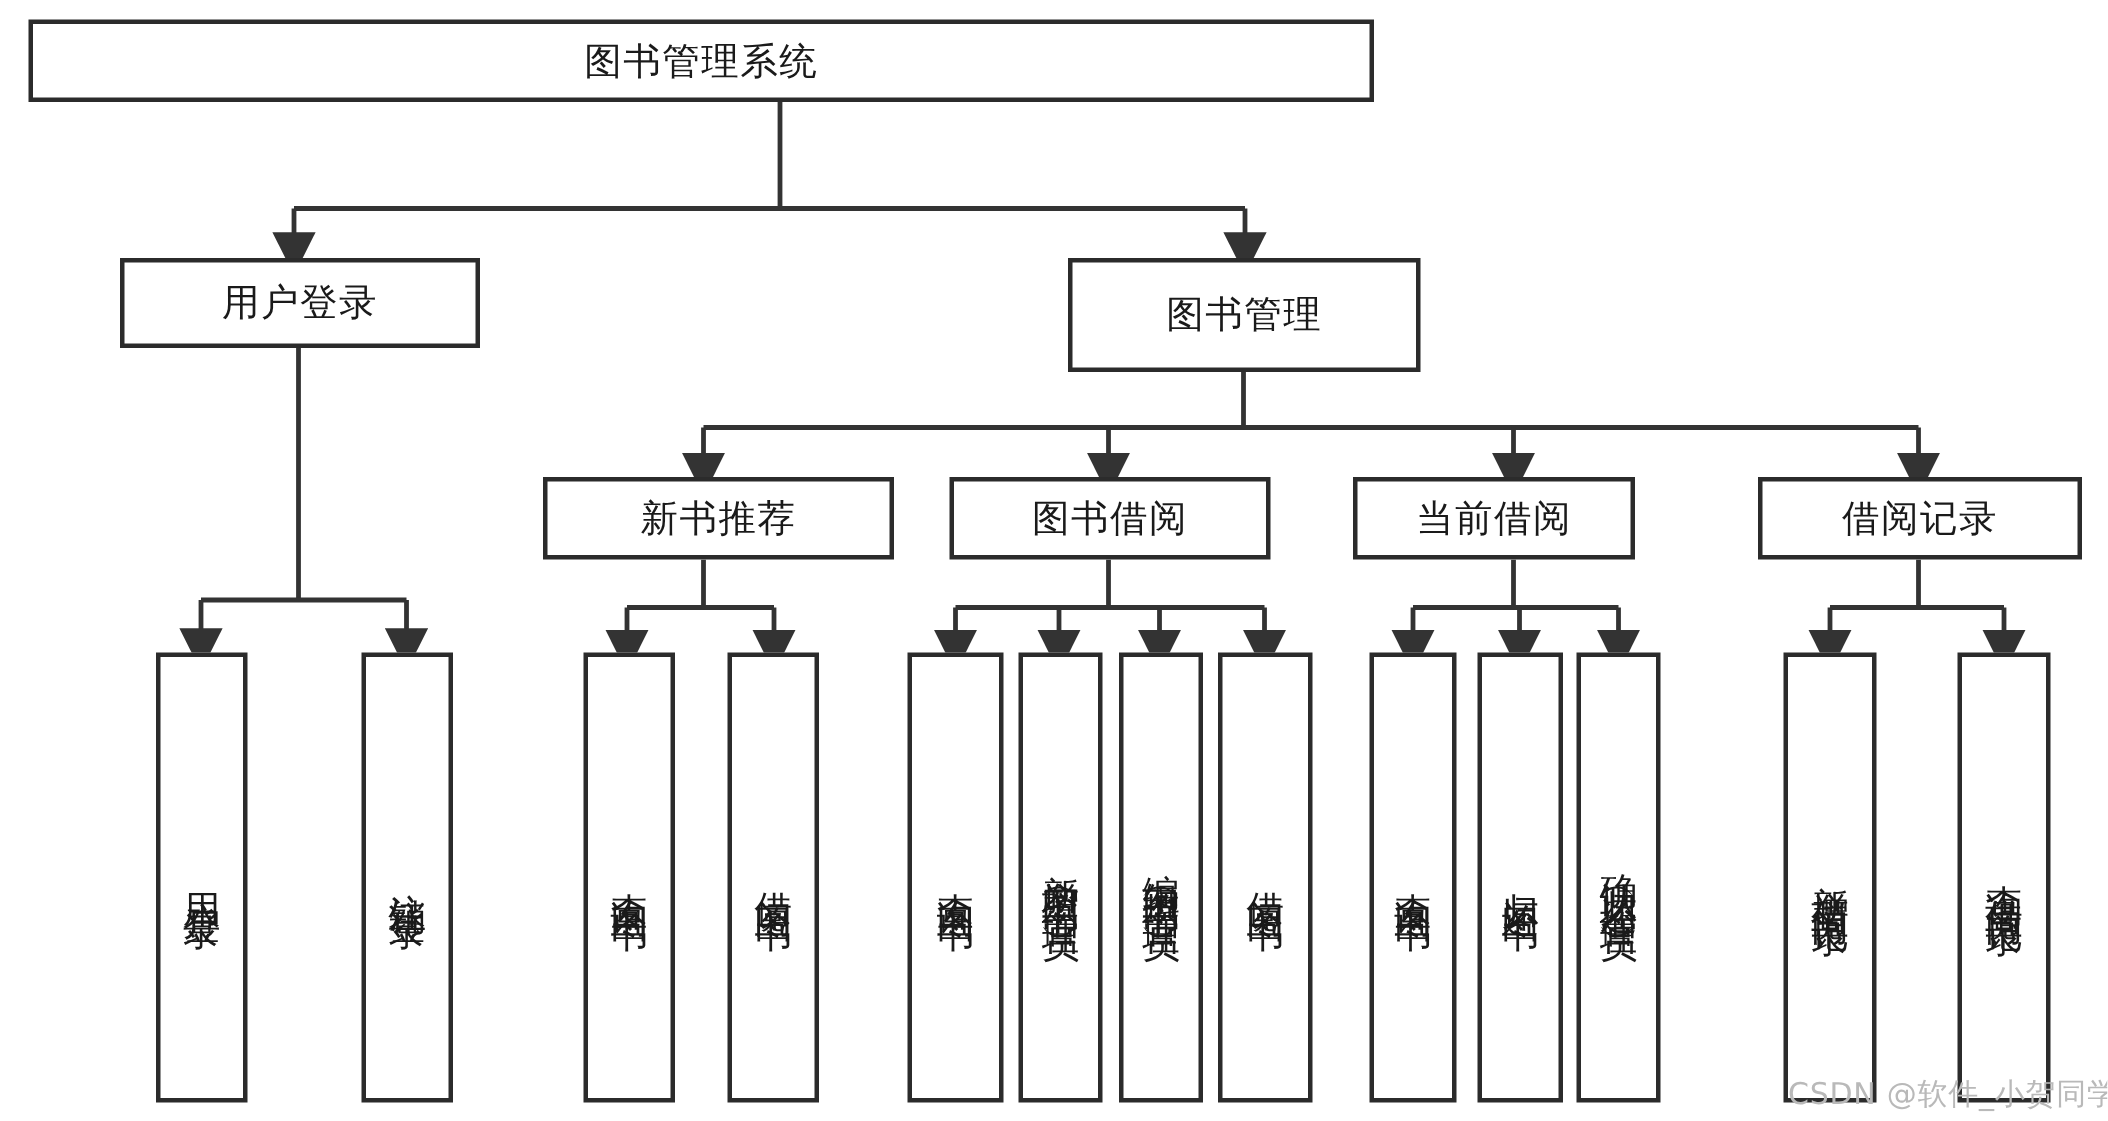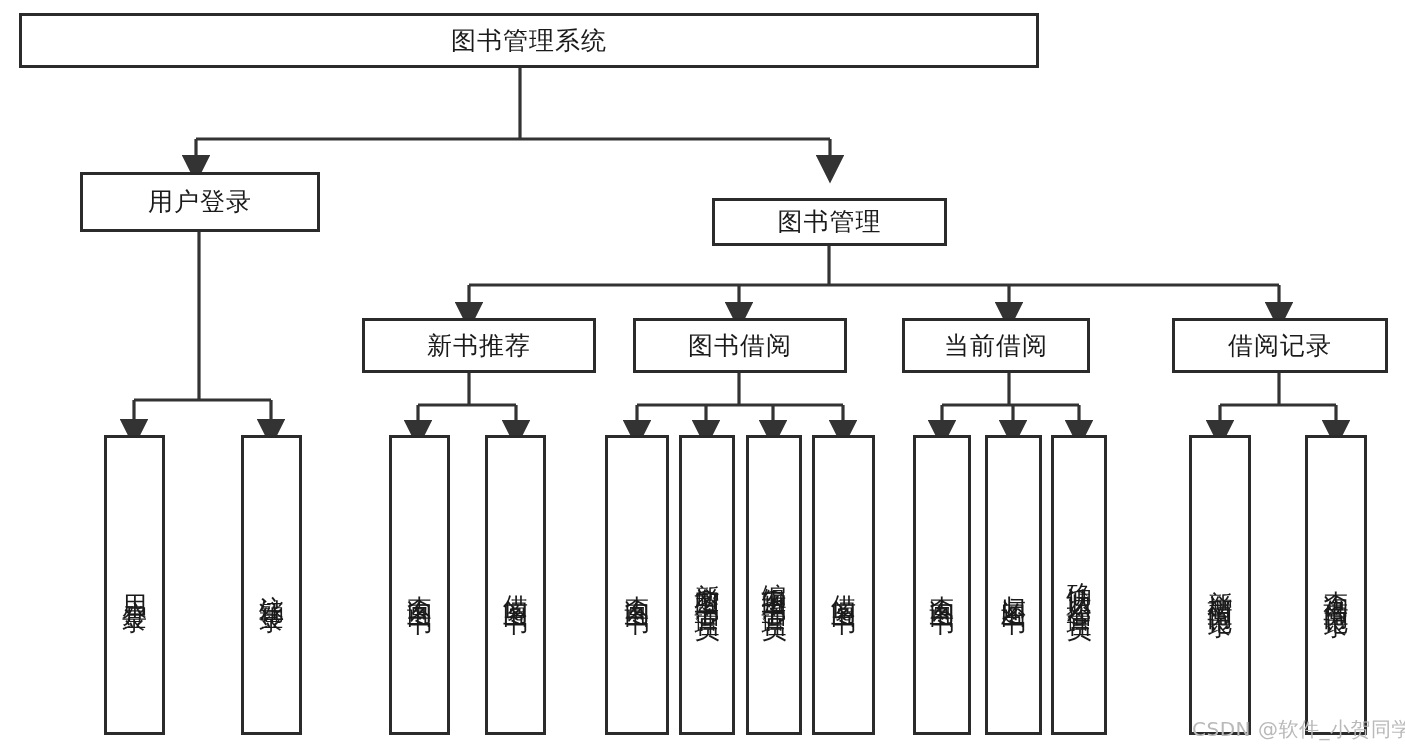--- a/index.html
+++ b/index.html
@@ -121,27 +121,27 @@
     </g>
     <g fill="none" stroke="#333333" stroke-width="3.2">
       <path d="M1279,373 L1279,405"></path>
       <path d="M1220,405 L1336,405"></path>
       <path d="M1220,405 L1220,423" marker-end="url(#arrow)"></path>
       <path d="M1336,405 L1336,423" marker-end="url(#arrow)"></path>
     </g>
   </svg>
 
   <div id="nodes">
-      <div class="node horizontal" style="left: 19px; top: 13px; width: 1020px; height: 55px;">
+      <div class="node horizontal" style="left: 19px; top: 13px; width: 897px; height: 55px;">
         <span class="htext">图书管理系统</span>
       </div>
       <div class="node horizontal" style="left: 80px; top: 172px; width: 240px; height: 60px;">
         <span class="htext">用户登录</span>
       </div>
-      <div class="node horizontal" style="left: 712px; top: 172px; width: 235px; height: 48px; margin-top: 26px;">
+      <div class="node horizontal" style="left: 712px; top: 172px; width: 235px; height: 76px;">
         <span class="htext">图书管理</span>
       </div>
       <div class="node horizontal" style="left: 362px; top: 318px; width: 234px; height: 55px;">
         <span class="htext">新书推荐</span>
       </div>
       <div class="node horizontal" style="left: 633px; top: 318px; width: 214px; height: 55px; text-align: right;">
         <span class="htext">图书借阅</span>
       </div>
       <div class="node horizontal" style="left: 902px; top: 318px; width: 188px; height: 55px;">
         <span class="htext">当前借阅</span>

